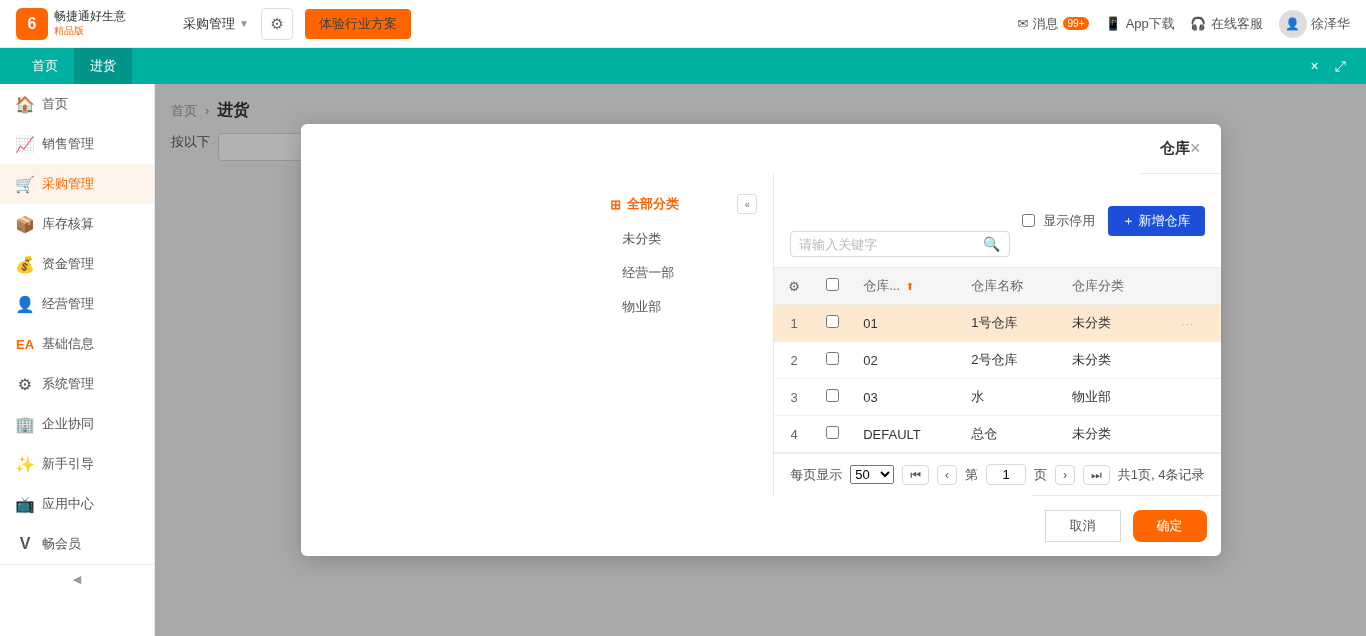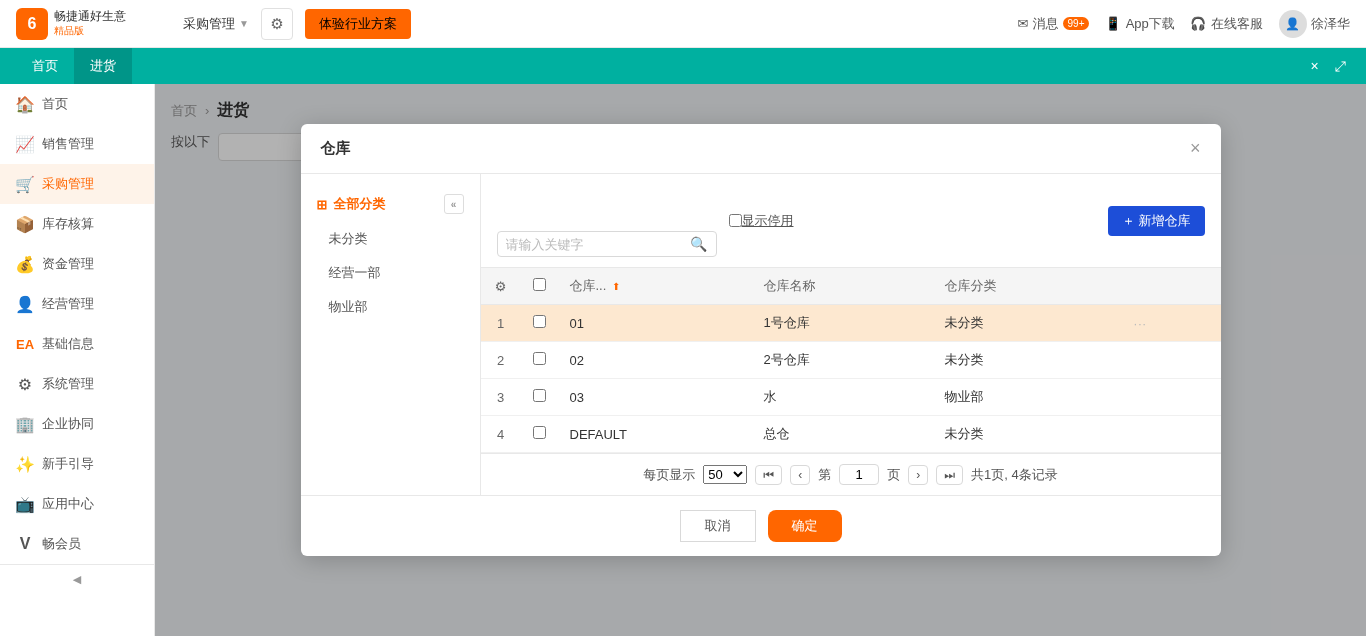--- a/index.html
+++ b/index.html
@@ -36,21 +36,21 @@
       color: #333; font-size: 13px; cursor: pointer;
     }
     .header-selector .chevron { color: #999; font-size: 10px; }
     .header-gear {
       width: 32px; height: 32px;
       border: 1px solid #e0e0e0; border-radius: 4px;
       display: flex; align-items: center; justify-content: center;
       cursor: pointer; color: #666; font-size: 15px;
     }
     .header-experience-btn {
-      background: #f60; color: #000000; border: none;
+      background: #f60; color: #404040; border: none;
       padding: 6px 14px; border-radius: 4px; cursor: pointer; font-size: 13px;
     }
     .header-right {
       margin-left: auto; display: flex; align-items: center; gap: 16px;
     }
     .header-right-item { display: flex; align-items: center; gap: 4px; color: #555; cursor: pointer; font-size: 12px; }
     .badge-red { background: #f60; color: #fff; border-radius: 8px; padding: 1px 5px; font-size: 10px; }
     .user-avatar { width: 28px; height: 28px; border-radius: 50%; background: #ddd; display: flex; align-items: center; justify-content: center; color: #666; font-size: 12px; }
 
     
@@ -102,20 +102,21 @@
       z-index: 100;
     }
     .modal {
       background: #fff;
       border-radius: 6px;
       width: 920px;
       max-height: 540px;
       display: flex;
       flex-direction: column;
       box-shadow: 0 4px 24px rgba(0,0,0,0.2);
+      align-items: flex-end;
     }
     .modal-header {
       display: flex; align-items: center; justify-content: space-between;
       padding: 14px 20px;
       border-bottom: 1px solid #e8e8e8;
     }
     .modal-title { font-size: 15px; font-weight: bold; color: #333; }
     .modal-close { cursor: pointer; color: #999; font-size: 18px; }
     .modal-body { display: flex; flex: 1; overflow: hidden; }
     .modal-sidebar {
@@ -140,21 +141,21 @@
       border-bottom: 1px solid #e8e8e8;
     }
     .search-box {
       display: flex; align-items: center;
       border: 1px solid #d9d9d9; border-radius: 4px; padding: 4px 8px;
       width: 220px; gap: 6px; margin-top: 47px;
     }
     .search-box input { border: none; outline: none; font-size: 13px; flex: 1; color: #333; }
     .search-box input::placeholder { color: #bbb; }
     .search-icon { color: #bbb; font-size: 14px; cursor: pointer; }
-    .show-disabled { display: flex; align-items: center; gap: 0; color: #555; cursor: pointer; text-decoration: underline; }
+    .show-disabled { display: flex; align-items: center; gap: 8px; color: #555; cursor: pointer; }
     .show-disabled input[type=checkbox] { cursor: pointer; }
     .add-btn {
       margin-left: auto; background: #1d4ed8; color: #fff; border: none;
       padding: 6px 14px; border-radius: 4px; cursor: pointer; font-size: 13px;
     }
     .table-wrap { flex: 1; overflow-y: auto; }
     table { width: 100%; border-collapse: collapse; }
     table th {
       background: #f5f5f5; border-bottom: 1px solid #e8e8e8;
       padding: 9px 12px; text-align: left; color: #666; font-weight: normal;

